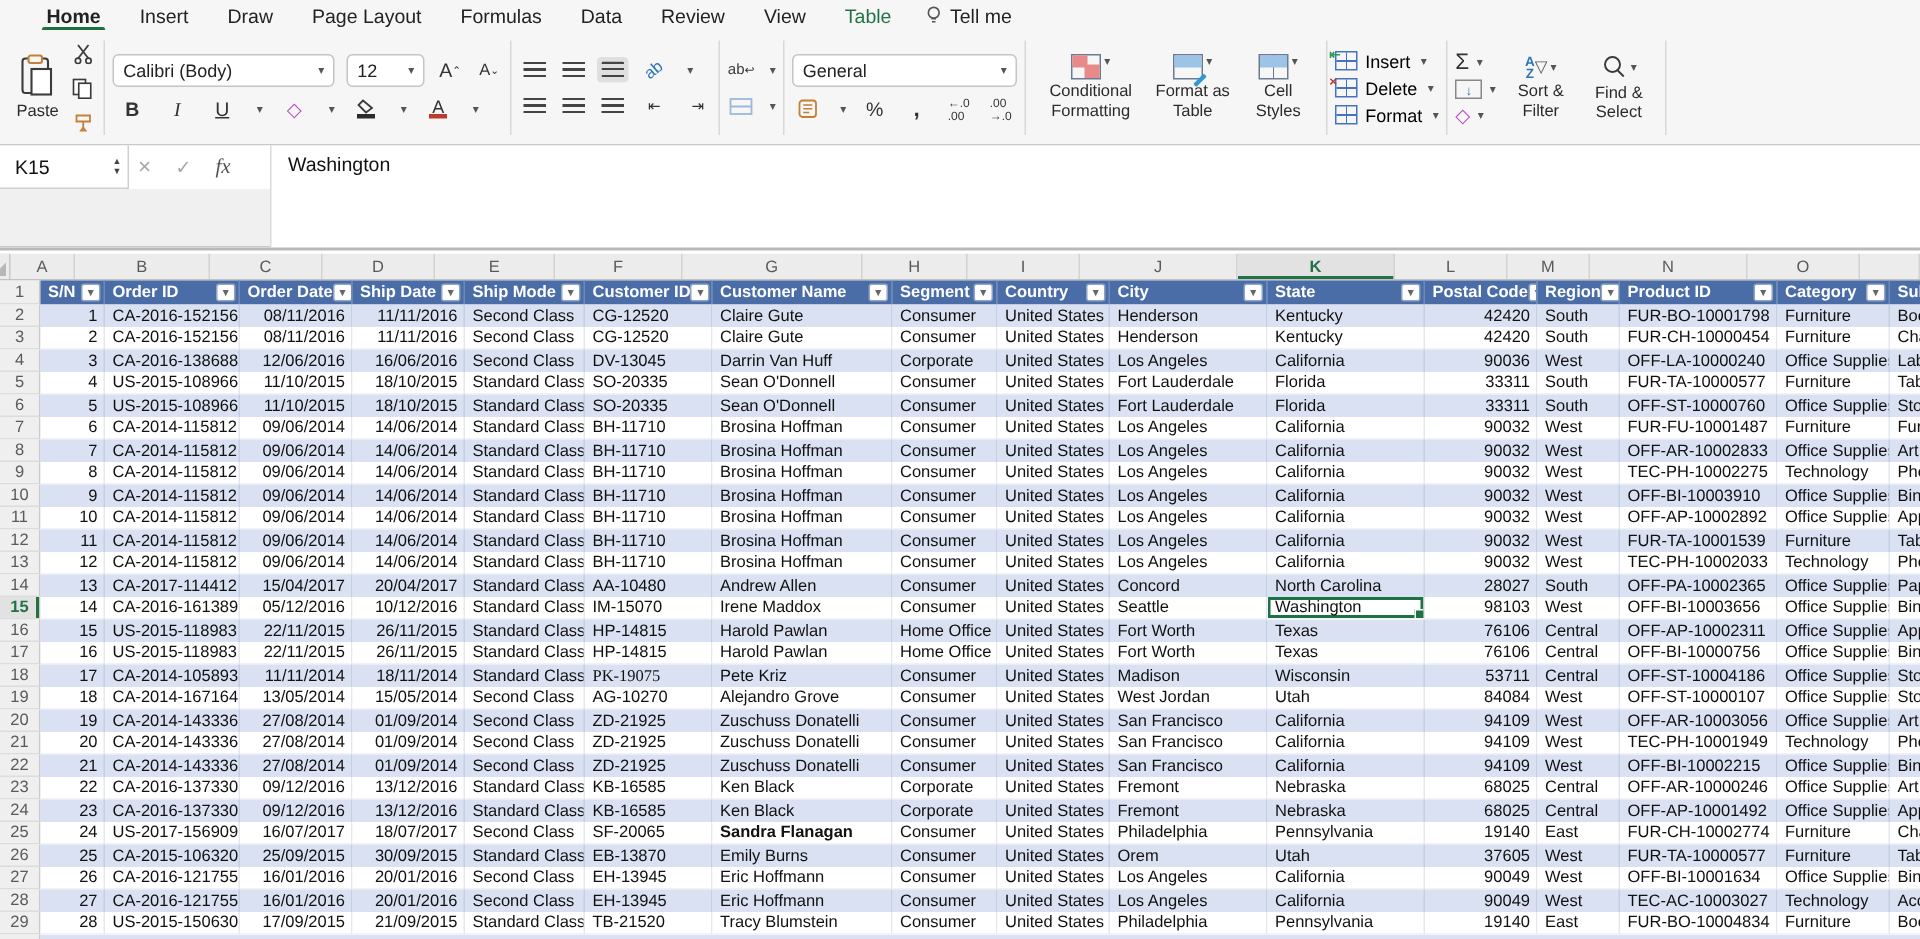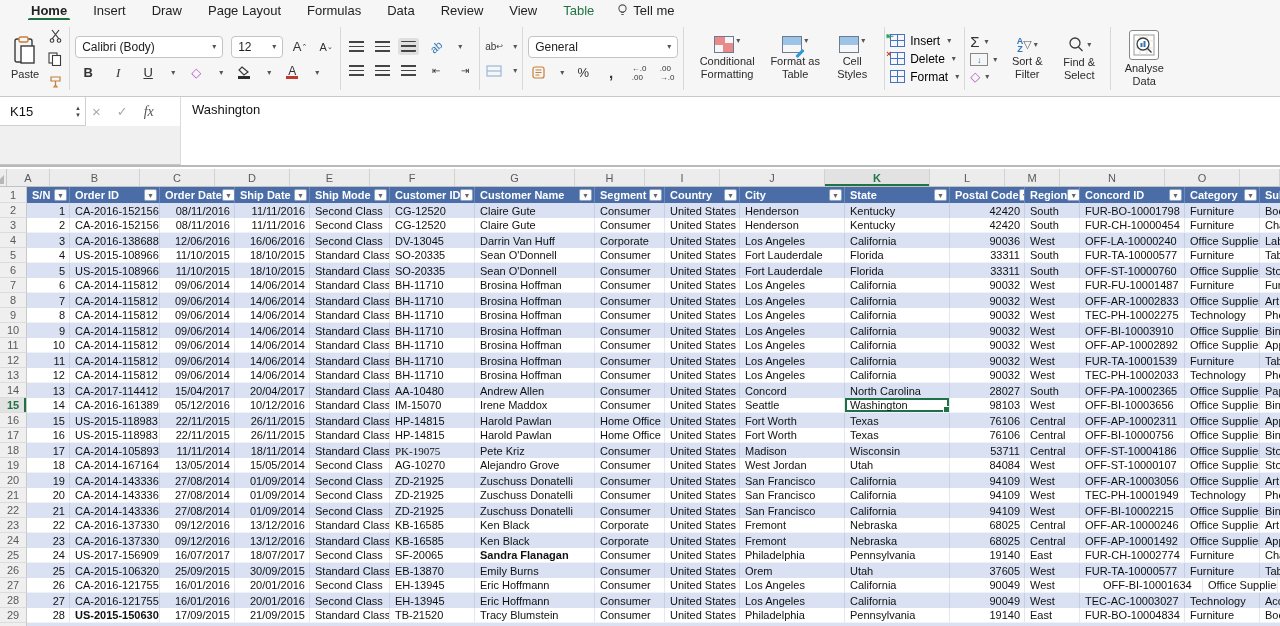--- a/index.html
+++ b/index.html
@@ -337,35 +337,20 @@
             <path d="M11.5 11l4 4" stroke="#3b3b3b" stroke-width="1.3"></path>
           </svg>
         <span class="chev">▾</span>
       </span>
       <span class="biglabel" style="width:42px;">Find &amp; Select</span>
     </div>
   </div>
 
   <div class="rdivider"></div>
 
-  <div class="rgroup">
-    <div class="bigbtn">
-      <span class="tile">
-        <svg class="ic" width="22" height="22" viewBox="0 0 22 22">
-            <rect x="1" y="1" width="20" height="20" fill="none" stroke="#999" stroke-width="1"></rect>
-            <path d="M7 1v20M14 1v20M1 7h20M1 14h20" stroke="#ddd" stroke-width="1"></path>
-            <circle cx="10" cy="10" r="6" fill="#fff" stroke="#3b3b3b" stroke-width="1.3"></circle>
-            <rect x="7.5" y="9" width="2" height="4" fill="#2e75b6"></rect>
-            <rect x="10.5" y="7" width="2" height="6" fill="#2e75b6"></rect>
-            <path d="M14.5 14.5l4 4" stroke="#3b3b3b" stroke-width="1.4"></path>
-          </svg>
-      </span>
-      <span class="biglabel" style="width:46px;">Analyse Data</span>
-    </div>
-  </div>
 </div>
 
 <div class="fbar">
   <div class="namebox">
     <span>K15</span>
     <span class="stepper">
         <span>▲</span>
         <span>▼</span>
       </span>
   </div>
@@ -448,21 +433,21 @@
         </div>
         <div class="hcell" style="width: 75px; flex: 0 0 75px;">
           <span>Postal Code</span>
           <span class="filter-btn">▼</span>
         </div>
         <div class="hcell" style="width: 55px; flex: 0 0 55px;">
           <span>Region</span>
           <span class="filter-btn">▼</span>
         </div>
         <div class="hcell" style="width: 105px; flex: 0 0 105px;">
-          <span>Concord ID</span>
+          <span>Product ID</span>
           <span class="filter-btn">▼</span>
         </div>
         <div class="hcell" style="width: 75px; flex: 0 0 75px; align-items: center;">
           <span>Category</span>
           <span class="filter-btn">▼</span>
         </div>
         <div class="hcell" style="width: 40px; flex: 0 0 40px;">
           <span>Sub</span>
         </div>
       </div>
@@ -949,21 +934,21 @@
         <div class="dcell num" style="width: 75px; flex: 0 0 75px;">20/01/2016</div>
         <div class="dcell" style="width: 80px; flex: 0 0 80px;">Second Class</div>
         <div class="dcell" style="width: 85px; flex: 0 0 85px;">EH-13945</div>
         <div class="dcell" style="width: 120px; flex: 0 0 120px;">Eric Hoffmann</div>
         <div class="dcell" style="width: 70px; flex: 0 0 70px;">Consumer</div>
         <div class="dcell" style="width: 75px; flex: 0 0 75px;">United States</div>
         <div class="dcell" style="width: 105px; flex: 0 0 105px;">Los Angeles</div>
         <div class="dcell" style="width: 105px; flex: 0 0 105px;">California</div>
         <div class="dcell num" style="width: 75px; flex: 0 0 75px;">90049</div>
         <div class="dcell" style="width: 55px; flex: 0 0 55px;">West</div>
-        <div class="dcell" style="width: 105px; flex: 0 0 105px; margin-left: 18px;">OFF-BI-10001634</div>
+        <div class="dcell" style="width: 105px; flex: 0 0 105px;">OFF-BI-10001634</div>
         <div class="dcell" style="width: 75px; flex: 0 0 75px;">Office Supplies</div>
         <div class="dcell" style="width: 40px; flex: 0 0 40px;">Bin</div>
       </div>
       <div class="drow band">
         <div class="rownum">28</div>
         <div class="dcell num" style="width: 43px; flex: 0 0 43px;">27</div>
         <div class="dcell" style="width: 90px; flex: 0 0 90px;">CA-2016-121755</div>
         <div class="dcell num" style="width: 75px; flex: 0 0 75px;">16/01/2016</div>
         <div class="dcell num" style="width: 75px; flex: 0 0 75px;">20/01/2016</div>
         <div class="dcell" style="width: 80px; flex: 0 0 80px;">Second Class</div>
@@ -975,21 +960,21 @@
         <div class="dcell" style="width: 105px; flex: 0 0 105px;">California</div>
         <div class="dcell num" style="width: 75px; flex: 0 0 75px;">90049</div>
         <div class="dcell" style="width: 55px; flex: 0 0 55px;">West</div>
         <div class="dcell" style="width: 105px; flex: 0 0 105px;">TEC-AC-10003027</div>
         <div class="dcell" style="width: 75px; flex: 0 0 75px;">Technology</div>
         <div class="dcell" style="width: 40px; flex: 0 0 40px;">Acc</div>
       </div>
       <div class="drow plain">
         <div class="rownum">29</div>
         <div class="dcell num" style="width: 43px; flex: 0 0 43px;">28</div>
-        <div class="dcell" style="width: 90px; flex: 0 0 90px; font-weight: bold;">US-2015-150630</div>
+        <div class="dcell" style="width: 90px; flex: 0 0 90px;">US-2015-150630</div>
         <div class="dcell num" style="width: 75px; flex: 0 0 75px;">17/09/2015</div>
         <div class="dcell num" style="width: 75px; flex: 0 0 75px;">21/09/2015</div>
         <div class="dcell" style="width: 80px; flex: 0 0 80px;">Standard Class</div>
         <div class="dcell" style="width: 85px; flex: 0 0 85px;">TB-21520</div>
         <div class="dcell" style="width: 120px; flex: 0 0 120px;">Tracy Blumstein</div>
         <div class="dcell" style="width: 70px; flex: 0 0 70px;">Consumer</div>
         <div class="dcell" style="width: 75px; flex: 0 0 75px;">United States</div>
         <div class="dcell" style="width: 105px; flex: 0 0 105px;">Philadelphia</div>
         <div class="dcell" style="width: 105px; flex: 0 0 105px;">Pennsylvania</div>
         <div class="dcell num" style="width: 75px; flex: 0 0 75px;">19140</div>

